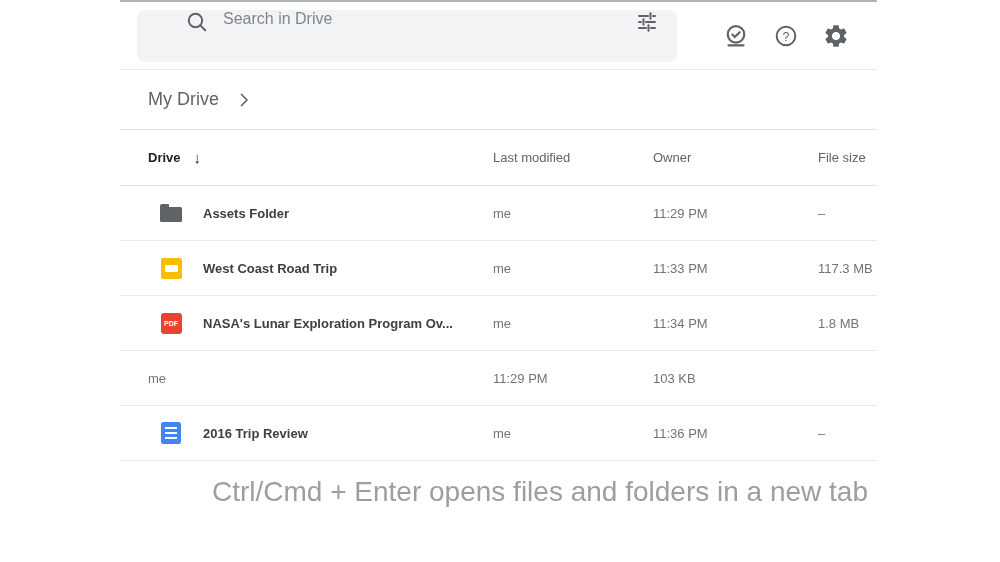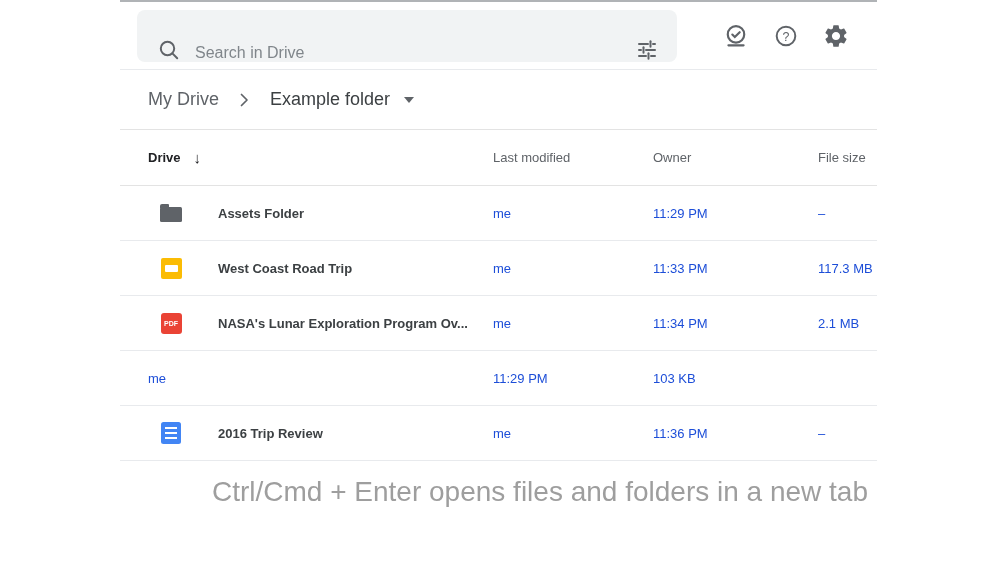--- a/index.html
+++ b/index.html
@@ -3,21 +3,21 @@
 <meta charset="utf-8">
 <style>
   * { margin:0; padding:0; box-sizing:border-box; }
   html,body { width:1000px; height:562px; background:#fff; font-family:"Liberation Sans", sans-serif; overflow:hidden; }
 
   .content { position:absolute; left:120px; top:0; width:757px; overflow:hidden; }
   .top-edge { height:2px; background:#b0b3b6; }
 
   
   .topbar { height:68px; display:flex; align-items:center; border-bottom:1px solid #e8eaed; }
-  .searchbar { margin-left:17px; width:540px; height:52px; background:#f1f3f4; border-radius:8px; display:flex; align-items:flex-end; }
+  .searchbar { margin-left:17px; width:540px; height:52px; background:#f1f3f4; border-radius:8px; display:flex; align-items:flex-start;padding-left:28px; }
   .searchbar .mag { margin-left:20px; display:flex; cursor:pointer; }
   .searchbar input { flex:1; border:none; outline:none; background:transparent; font-size:16px; color:#3c4043; margin-left:14px; font-family:"Liberation Sans", sans-serif; }
   .searchbar input::placeholder { color:#80868b; }
   .searchbar .tune { margin-right:18px; display:flex; cursor:pointer; }
   .topbar-icons { display:flex; align-items:center; gap:24px; margin-left:46px; }
   .tb-icon { width:26px; height:26px; display:flex; align-items:center; justify-content:center; cursor:pointer; }
 
   
   .breadcrumb { height:60px; display:flex; align-items:center; padding-left:28px; border-bottom:1px solid #e3e3e3; font-size:18px; }
   .crumb-parent { color:#5f6368; cursor:pointer; }
@@ -26,24 +26,24 @@
   .dd-arrow { margin-left:14px; width:0; height:0; border-left:5px solid transparent; border-right:5px solid transparent; border-top:6px solid #5f6368; display:inline-block; }
 
   
   .grid { display:grid; grid-template-columns:345px 160px 165px 95px; align-items:center; padding-left:28px; }
   .thead { height:56px; border-bottom:1px solid #e3e3e3; font-size:13px; color:#5f6368; }
   .thead .name-h { color:#202124; font-weight:bold; display:flex; align-items:center; cursor:pointer; }
   .sort-arrow { margin-left:13px; font-size:15px; color:#202124; }
   .th { cursor:pointer; }
 
   .row { height:55px; border-bottom:1px solid #e8eaed; cursor:pointer; }
-  .name-cell { display:flex; align-items:center; padding-left:11px;gap:15px; }
+  .name-cell { display:flex; align-items:center; padding-left:11px; }
   .icon-box { width:24px; height:24px; display:flex; align-items:center; justify-content:center; margin-right:20px; flex:none; }
   .fname { font-size:13px; font-weight:bold; color:#3c4043; white-space:nowrap; }
-  .cell { font-size:13px; color:#1d4ed8; white-space:nowrap; }
+  .cell { font-size:13px; color:#737373; white-space:nowrap; }
 
   
   .ficon-folder { width:22px; height:15px; background:#5f6368; border-radius:1.5px; position:relative; margin-top:3px; }
   .ficon-folder::before { content:""; position:absolute; top:-3px; left:0; width:9px; height:4px; background:#5f6368; border-radius:2px 1px 0 0; }
   .ficon-slides { width:21px; height:21px; background:#FBBC04; border-radius:2px; position:relative; }
   .ficon-slides::after { content:""; position:absolute; left:4px; right:4px; top:7px; bottom:7px; background:#fff; border-radius:1px; }
   .ficon-pdf { width:21px; height:21px; background:#EA4335; border-radius:3px; color:#fff; font-size:7px; font-weight:bold; display:flex; align-items:center; justify-content:center; }
   .ficon-image { width:24px; height:24px; border-radius:1px; position:relative; overflow:hidden;
     background:linear-gradient(180deg,#567d3e 0%,#6f9a52 40%,#8fa477 58%,#a9a99b 78%,#b5b2a6 100%); }
   .ficon-image::before { content:""; position:absolute; left:6px; top:9px; width:4px; height:10px;
@@ -109,24 +109,20 @@
     </div>
   </div>
 
   <div class="breadcrumb">
     <span class="crumb-parent">My Drive</span>
     <span class="crumb-chevron">
       <svg width="9" height="14" viewBox="0 0 9 14" fill="none" stroke="#5f6368" stroke-width="1.7" stroke-linecap="round" stroke-linejoin="round">
         <polyline points="1.5,1.5 7,7 1.5,12.5"></polyline>
       </svg>
     </span>
-    <span class="crumb-current">
-      <span>Example folder</span>
-      <span class="dd-arrow"></span>
-    </span>
   </div>
 
   <div class="grid thead">
     <div class="name-h">
       <span>Drive</span>
       <span class="sort-arrow">↓</span>
     </div>
     <div class="th">Last modified</div>
     <div class="th">Owner</div>
     <div class="th">File size</div>
@@ -160,21 +156,21 @@
     <div class="name-cell">
       <span class="icon-box">
         <span class="ficon-pdf">
             <span>PDF</span>
           </span>
       </span>
       <span class="fname">NASA's Lunar Exploration Program Ov...</span>
     </div>
     <div class="cell">me</div>
     <div class="cell">11:34 PM</div>
-    <div class="cell">2.1 MB</div>
+    <div class="cell">1.8 MB</div>
   </div>
 
   <div class="grid row">
     <div class="cell">me</div>
     <div class="cell">11:29 PM</div>
     <div class="cell">103 KB</div>
   </div>
 
   <div class="grid row">
     <div class="name-cell">

